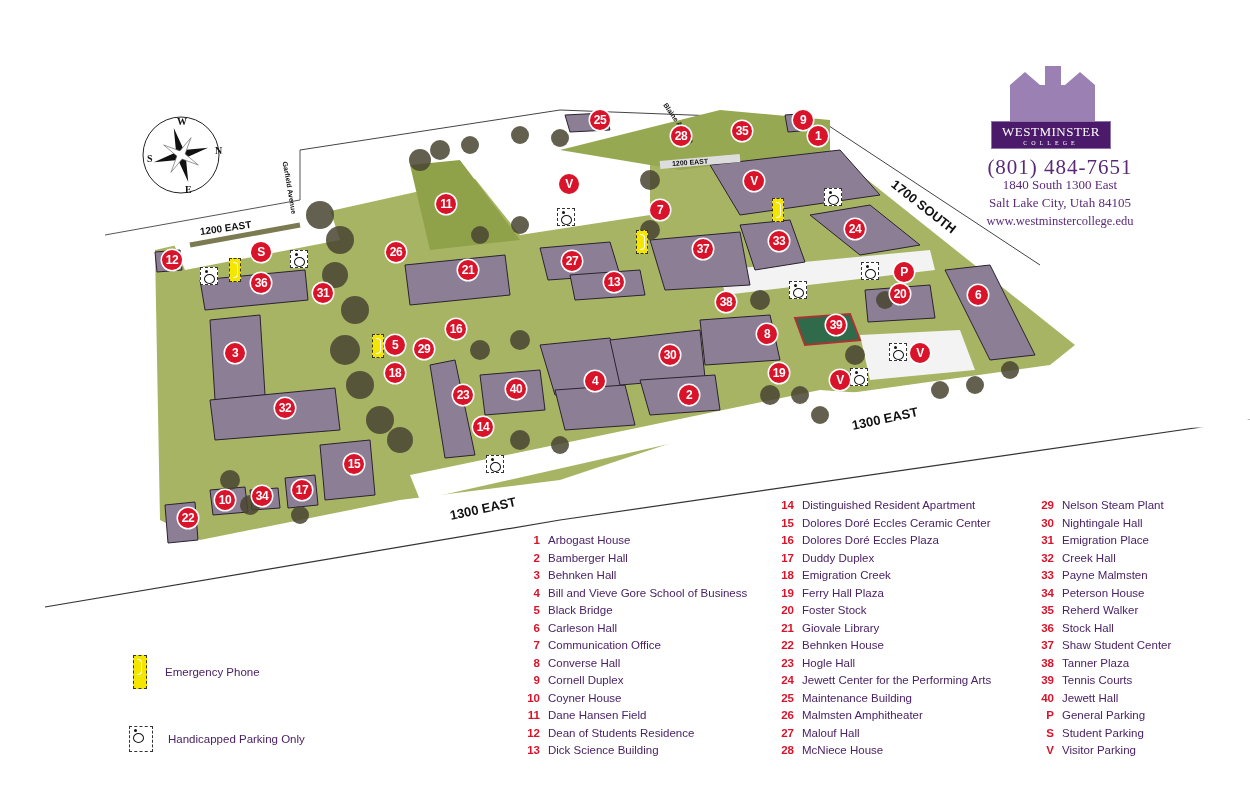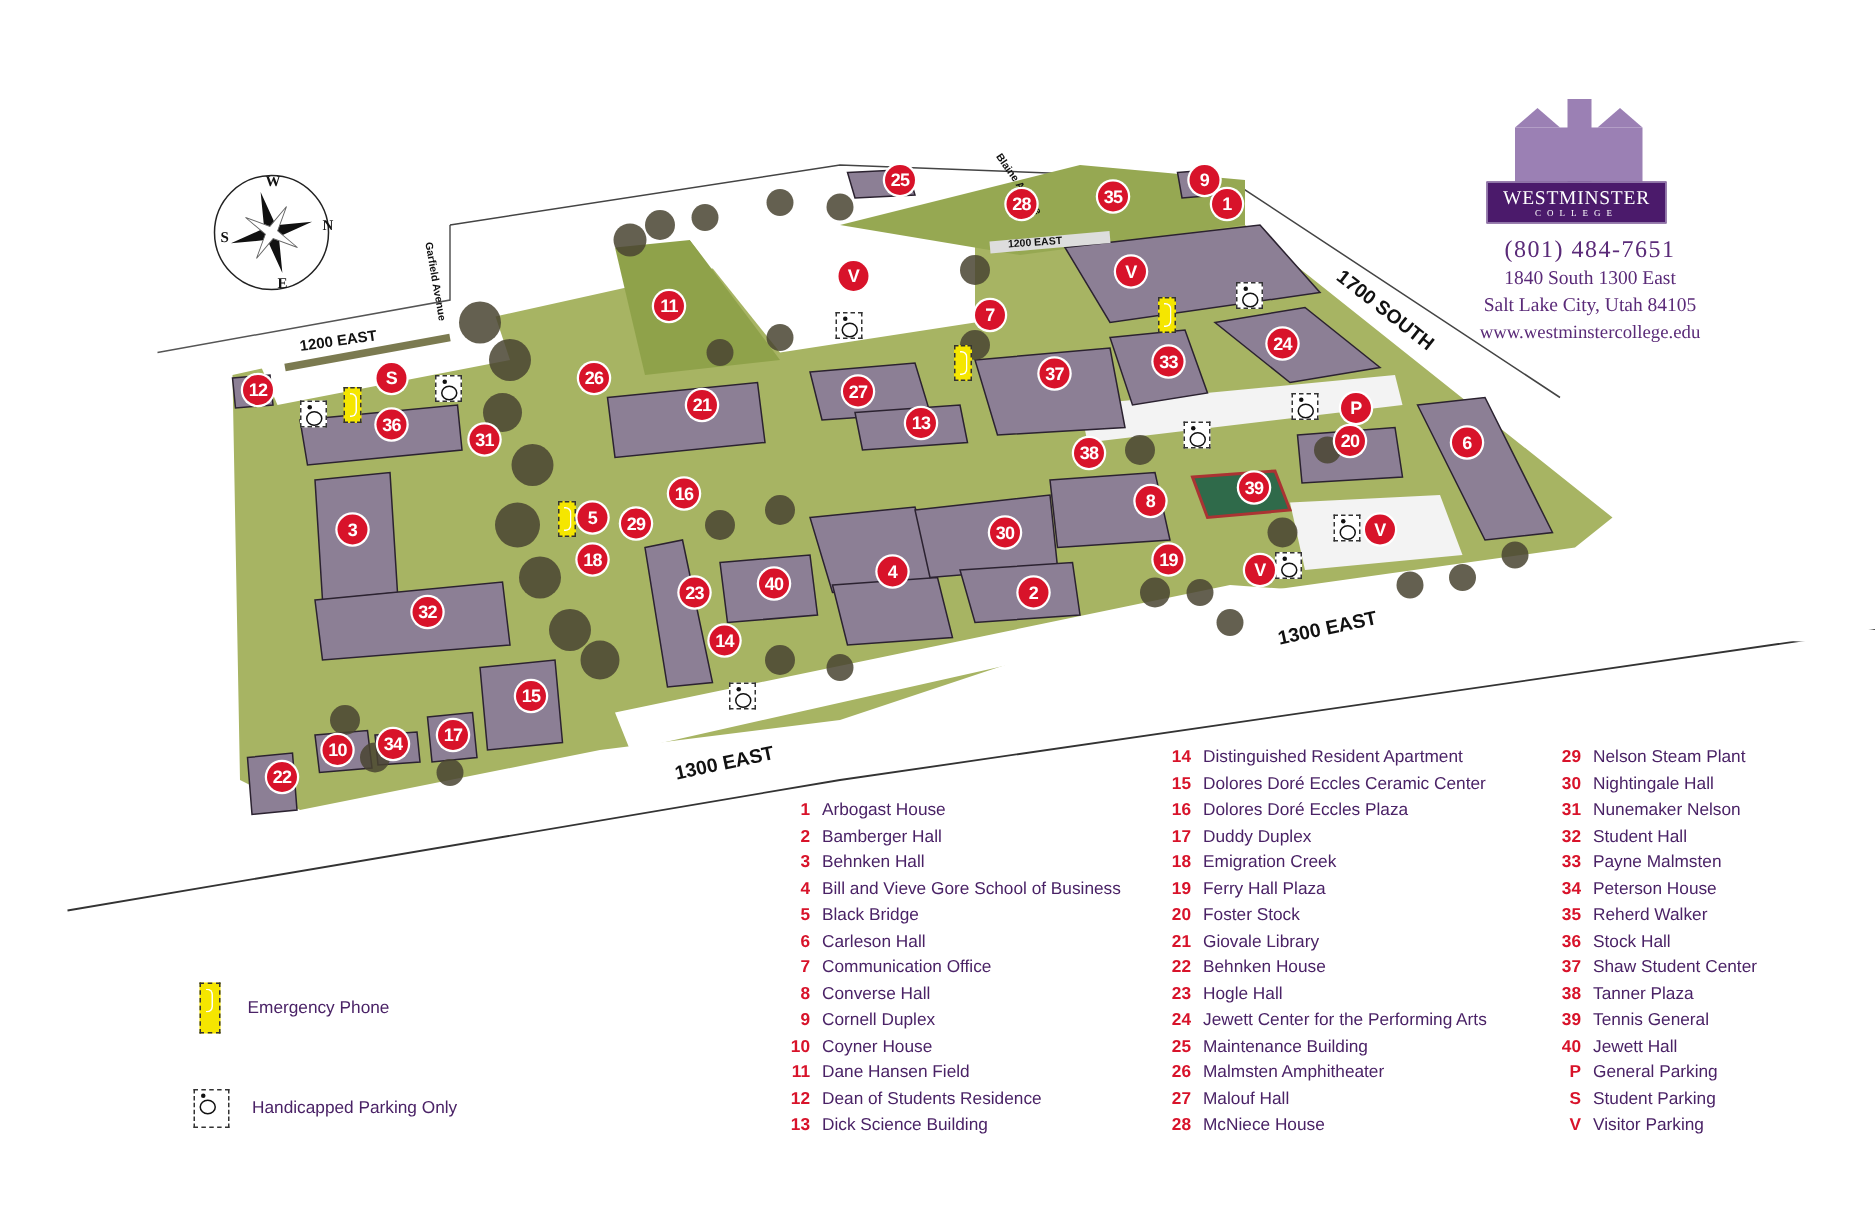--- a/index.html
+++ b/index.html
@@ -15,21 +15,21 @@
   .phone{position:absolute;width:12px;height:24px;background:#f5e600;border:1.5px dashed #333;box-sizing:border-box;}
   .phone::after{content:"";position:absolute;left:3px;top:3px;width:4px;height:14px;border:1.5px solid #fff;border-left:none;border-radius:0 4px 4px 0;}
   .hcap{position:absolute;width:18px;height:18px;border:1.2px dashed #333;box-sizing:border-box;background:#fff;}
   .hcap::before{content:"";position:absolute;left:4px;top:2px;width:3px;height:3px;border-radius:50%;background:#111;}
   .hcap::after{content:"";position:absolute;left:3px;top:6px;width:9px;height:8px;border:1.2px solid #111;border-radius:50%;}
   .logo-box{position:absolute;left:991px;top:121px;width:120px;height:28px;background:#4b1a6b;border:1px solid #8f74a8;box-sizing:border-box;color:#fff;text-align:center;}
   .logo-title{font-family:"Liberation Serif",serif;font-size:13px;line-height:15px;padding-top:2px;letter-spacing:0.5px;}
   .logo-sub{font-family:"Liberation Serif",serif;font-size:6px;letter-spacing:4px;line-height:8px;}
   .contact{position:absolute;left:960px;top:158px;width:200px;text-align:center;color:#5a2a78;font-family:"Liberation Serif",serif;}
   .contact div{line-height:18px;}
-  .contact .phone-num{font-size:16px;letter-spacing:1px;}
+  .contact .phone-num{font-size:21px;letter-spacing:1px;}
   .contact .addr{font-size:13px;}
   .contact .web{font-size:12.5px;}
   .legend-row{position:absolute;display:flex;white-space:nowrap;font-size:11.5px;line-height:14px;}
   .legend-num{color:#d8132a;font-weight:bold;text-align:right;}
   .legend-label{color:#4a2266;}
   .key{position:absolute;display:flex;align-items:center;}
   .key-label{color:#4a2266;font-size:11.5px;}
 </style>
 </head>
 <body>
@@ -349,25 +349,25 @@
     <div class="legend-row" style="left: 1030px; top: 498px;">
       <span class="legend-num" style="width: 24px; margin-right: 8px;">29</span>
       <span class="legend-label">Nelson Steam Plant</span>
     </div>
     <div class="legend-row" style="left: 1030px; top: 515.5px;">
       <span class="legend-num" style="width: 24px; margin-right: 8px;">30</span>
       <span class="legend-label">Nightingale Hall</span>
     </div>
     <div class="legend-row" style="left: 1030px; top: 533px;">
       <span class="legend-num" style="width: 24px; margin-right: 8px;">31</span>
-      <span class="legend-label">Nunemaker Nelson</span>
+      <span class="legend-label">Emigration Place</span>
     </div>
     <div class="legend-row" style="left: 1030px; top: 550.5px;">
       <span class="legend-num" style="width: 24px; margin-right: 8px;">32</span>
-      <span class="legend-label">Student Hall</span>
+      <span class="legend-label">Creek Hall</span>
     </div>
     <div class="legend-row" style="left: 1030px; top: 568px;">
       <span class="legend-num" style="width: 24px; margin-right: 8px;">33</span>
       <span class="legend-label">Payne Malmsten</span>
     </div>
     <div class="legend-row" style="left: 1030px; top: 585.5px;">
       <span class="legend-num" style="width: 24px; margin-right: 8px;">34</span>
       <span class="legend-label">Peterson House</span>
     </div>
     <div class="legend-row" style="left: 1030px; top: 603px;">
@@ -381,21 +381,21 @@
     <div class="legend-row" style="left: 1030px; top: 638px;">
       <span class="legend-num" style="width: 24px; margin-right: 8px;">37</span>
       <span class="legend-label">Shaw Student Center</span>
     </div>
     <div class="legend-row" style="left: 1030px; top: 655.5px;">
       <span class="legend-num" style="width: 24px; margin-right: 8px;">38</span>
       <span class="legend-label">Tanner Plaza</span>
     </div>
     <div class="legend-row" style="left: 1030px; top: 673px;">
       <span class="legend-num" style="width: 24px; margin-right: 8px;">39</span>
-      <span class="legend-label">Tennis General</span>
+      <span class="legend-label">Tennis Courts</span>
     </div>
     <div class="legend-row" style="left: 1030px; top: 690.5px;">
       <span class="legend-num" style="width: 24px; margin-right: 8px;">40</span>
       <span class="legend-label">Jewett Hall</span>
     </div>
     <div class="legend-row" style="left: 1030px; top: 708px;">
       <span class="legend-num" style="width: 24px; margin-right: 8px;">P</span>
       <span class="legend-label">General Parking</span>
     </div>
     <div class="legend-row" style="left: 1030px; top: 725.5px;">

